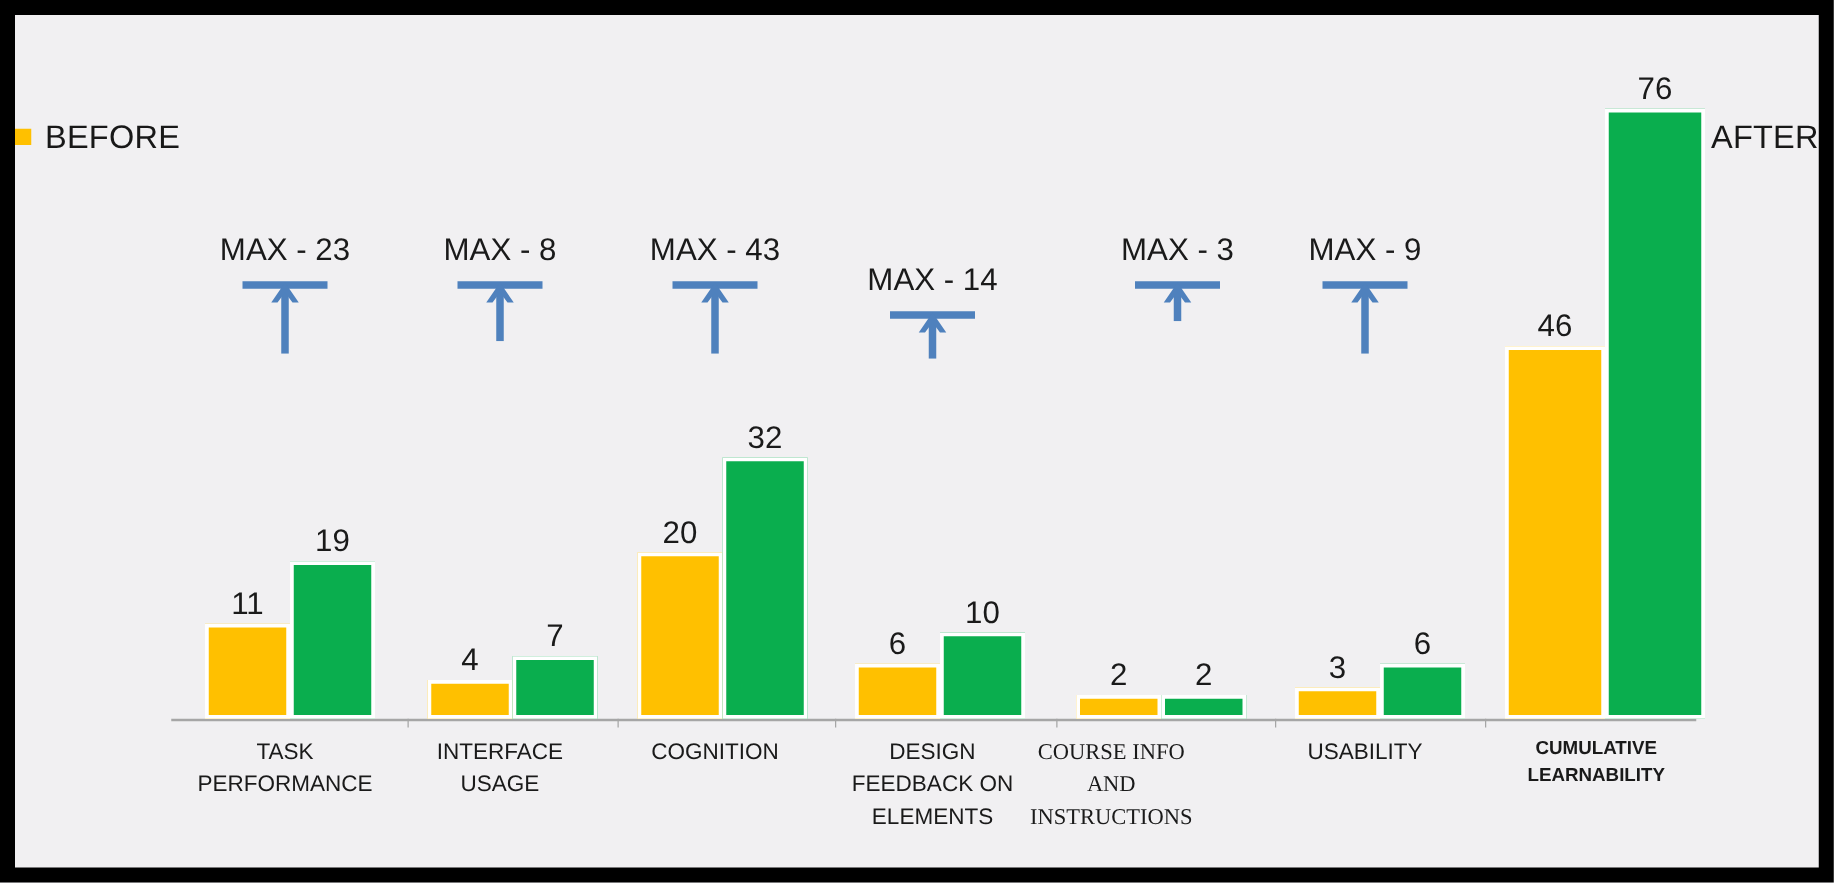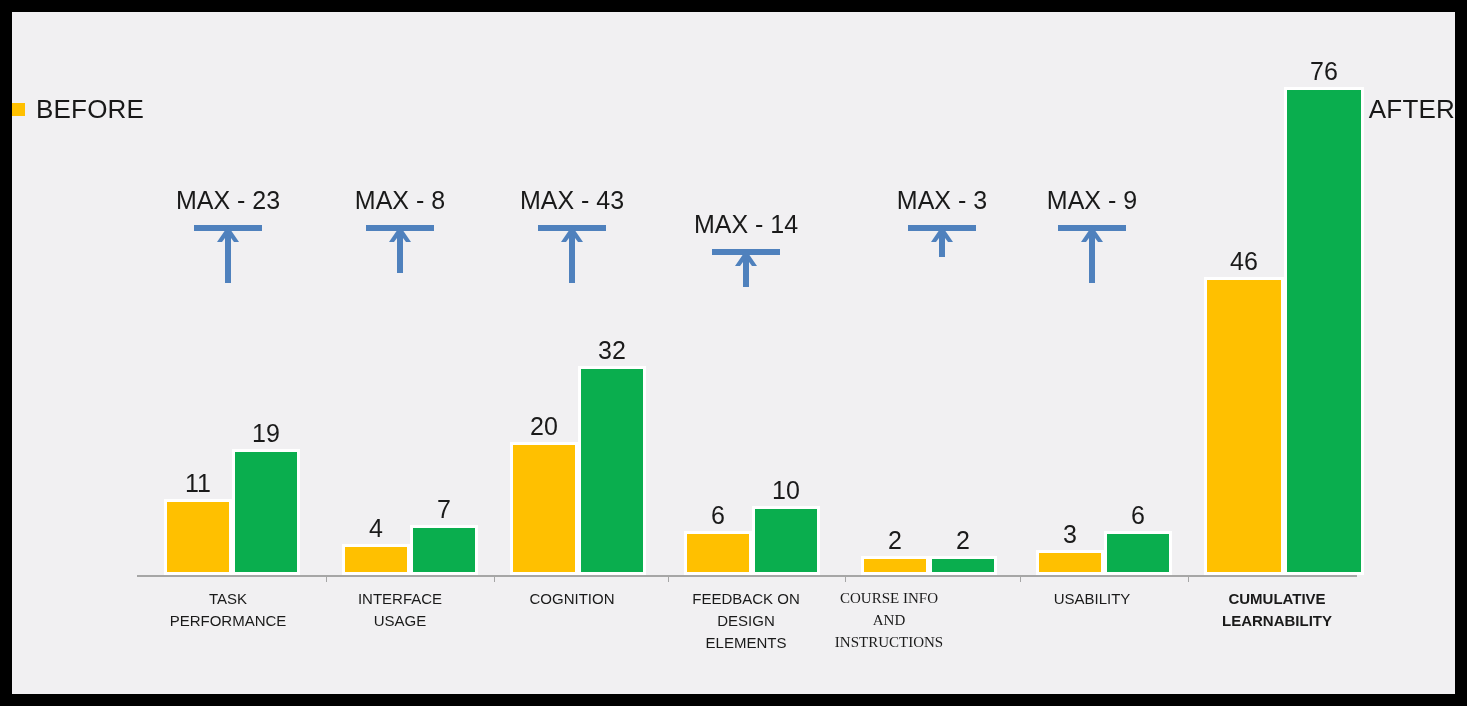--- a/index.html
+++ b/index.html
@@ -105,21 +105,21 @@
     width:68px;height:6px;
     background:#4F81BD;
   }
   .arrow-svg{display:block;margin-top:-6px;}
 
   
   .cat{
     position:absolute;
     top:576px;
     text-align:center;
-    font-size:15px;
+    font-size:18px;
     color:#1a1a1a;
     line-height:1.45;
   }
   .cat.bold{font-weight:bold;font-size:15px;}
 </style>
 </head>
 <body>
 
 <div id="frame">
 
@@ -184,22 +184,22 @@
           <div class="bar-value">6</div>
           <div class="bar before" style="width: 62px; height: 38px; background: rgb(255, 192, 0);"></div>
         </div>
         <div class="bar-wrap" style="width: 68px;">
           <div class="bar-value">10</div>
           <div class="bar after" style="width: 62px; height: 63px; background: rgb(10, 174, 78);"></div>
         </div>
       </div>
       <div class="tick" style="left: 656px;"></div>
       <div class="cat" style="width: 220px; left: 624px;">
+        <div>DESIGN</div>
         <div>FEEDBACK ON</div>
-        <div>DESIGN</div>
         <div>ELEMENTS</div>
       </div>
       <div class="group" style="left: 849px; bottom: 119px;">
         <div class="bar-wrap" style="width: 68px;">
           <div class="bar-value">2</div>
           <div class="bar before" style="width: 62px; height: 13px; background: rgb(255, 192, 0);"></div>
         </div>
         <div class="bar-wrap" style="width: 68px;">
           <div class="bar-value">2</div>
           <div class="bar after" style="width: 62px; height: 13px; background: rgb(10, 174, 78);"></div>

